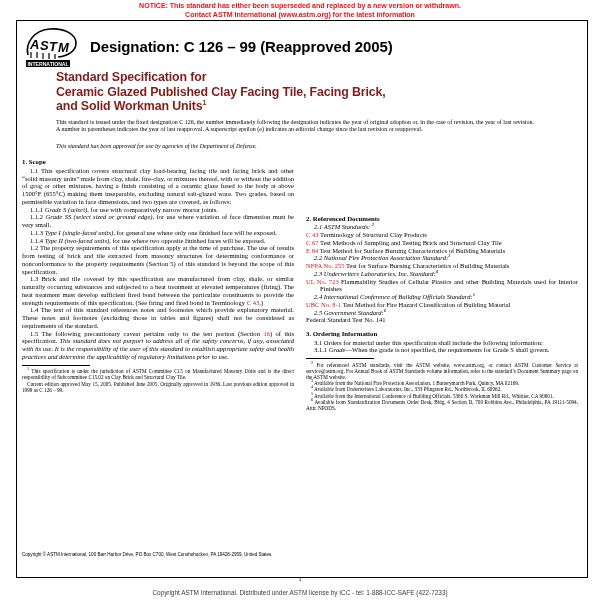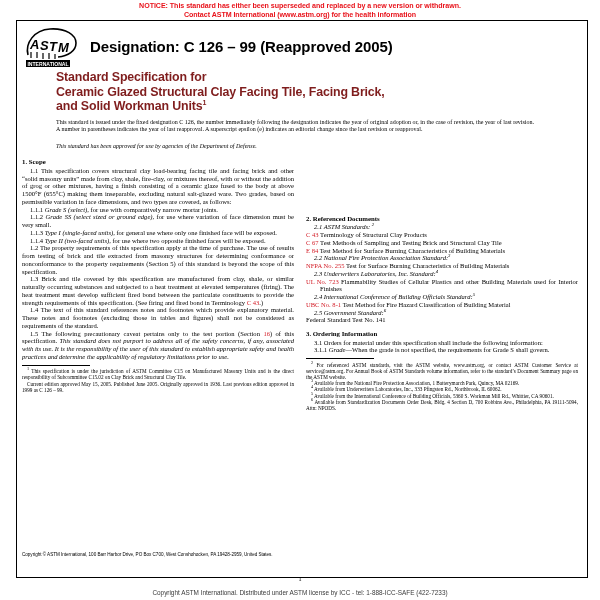--- a/index.html
+++ b/index.html
@@ -166,21 +166,21 @@
     color: #3a3a3a;
   }
 </style>
 </head>
 <body>
 
 <div id="page">
 
   <div class="notice">
     <div>NOTICE: This standard has either been superseded and replaced by a new version or withdrawn.</div>
-    <div>Contact ASTM International (www.astm.org) for the health information</div>
+    <div>Contact ASTM International (www.astm.org) for the latest information</div>
   </div>
 
   <div class="frame"></div>
 
   <div class="deshead">
     <div class="logo">
       <svg width="56" height="43" viewBox="0 0 56 43" xmlns="http://www.w3.org/2000/svg">
         <g fill="none" stroke="#000" stroke-width="1.6">
           <path d="M4 30 C1 18, 10 5, 26 4 C42 3, 52 10, 52 18 C52 26, 44 31, 34 32"></path>
         </g>
@@ -199,21 +199,21 @@
         </g>
         <rect x="2" y="35" width="44" height="7" fill="#000"></rect>
         <text x="24" y="40.6" fill="#fff" font-family="Liberation Sans, sans-serif" font-weight="bold" font-size="5.1" text-anchor="middle">INTERNATIONAL</text>
       </svg>
     </div>
     <div class="designation">Designation: C 126 – 99 (Reapproved 2005)</div>
   </div>
 
   <div class="titleblock">
     <div class="title-line">Standard Specification for</div>
-    <div class="title-line">Ceramic Glazed Structural Clay Facing Tile, Facing Brick,</div>
+    <div class="title-line">Ceramic Glazed Published Clay Facing Tile, Facing Brick,</div>
     <div class="title-line"><span>and Solid Workman Units</span><sup>1</sup></div>
   </div>
 
   <div class="issue-note">This standard is issued under the fixed designation C 126, the number immediately following the designation indicates the year of original adoption or, in the case of revision, the year of last revision. A number in parentheses indicates the year of last reapproval. A superscript epsilon (e) indicates an editorial change since the last revision or reapproval.</div>
   <div class="dod-note">This standard has been approved for use by agencies of the Department of Defense.</div>
 
   <div class="col left">
 
     <div class="sec-head first">1. Scope</div>
 

